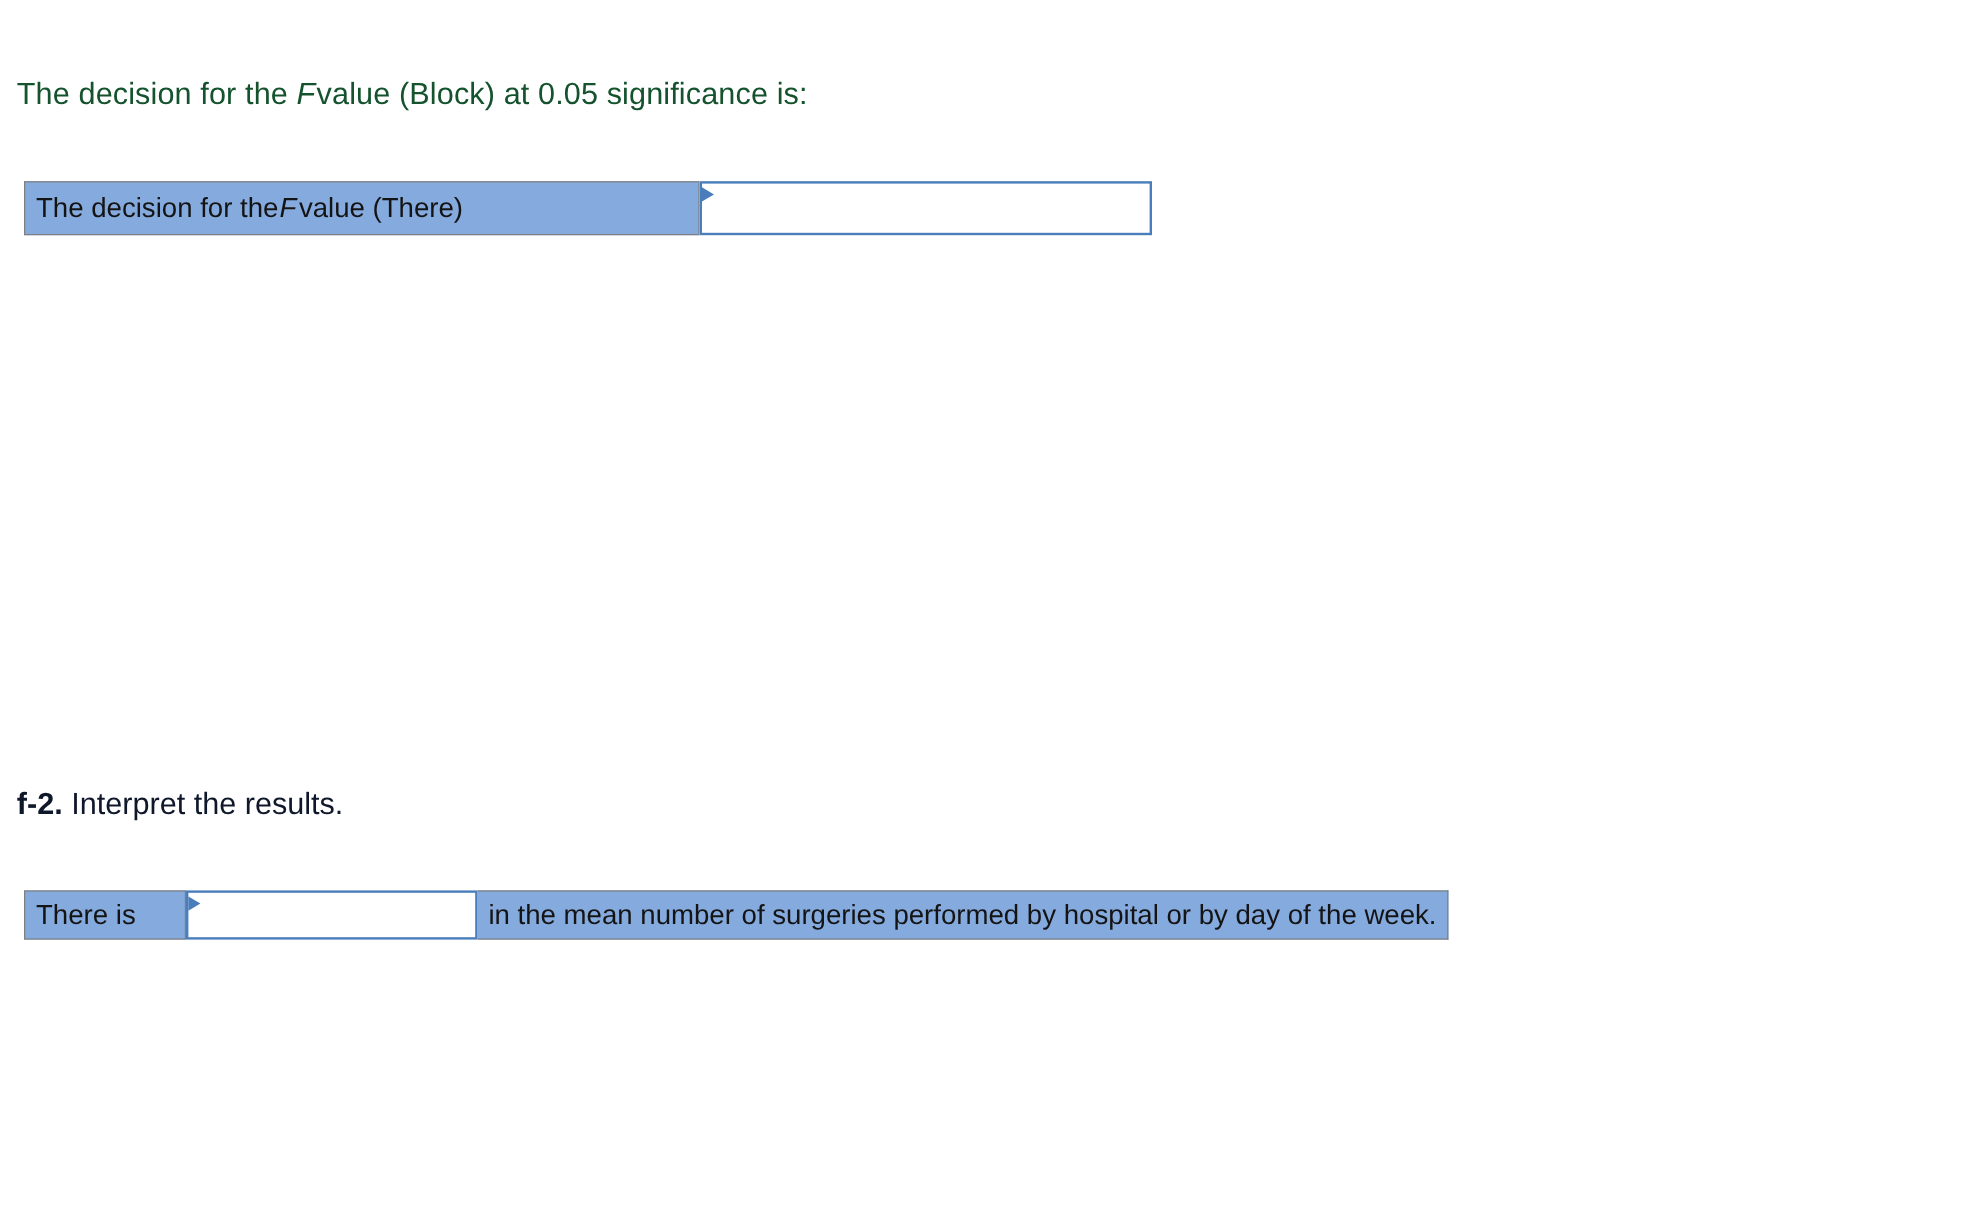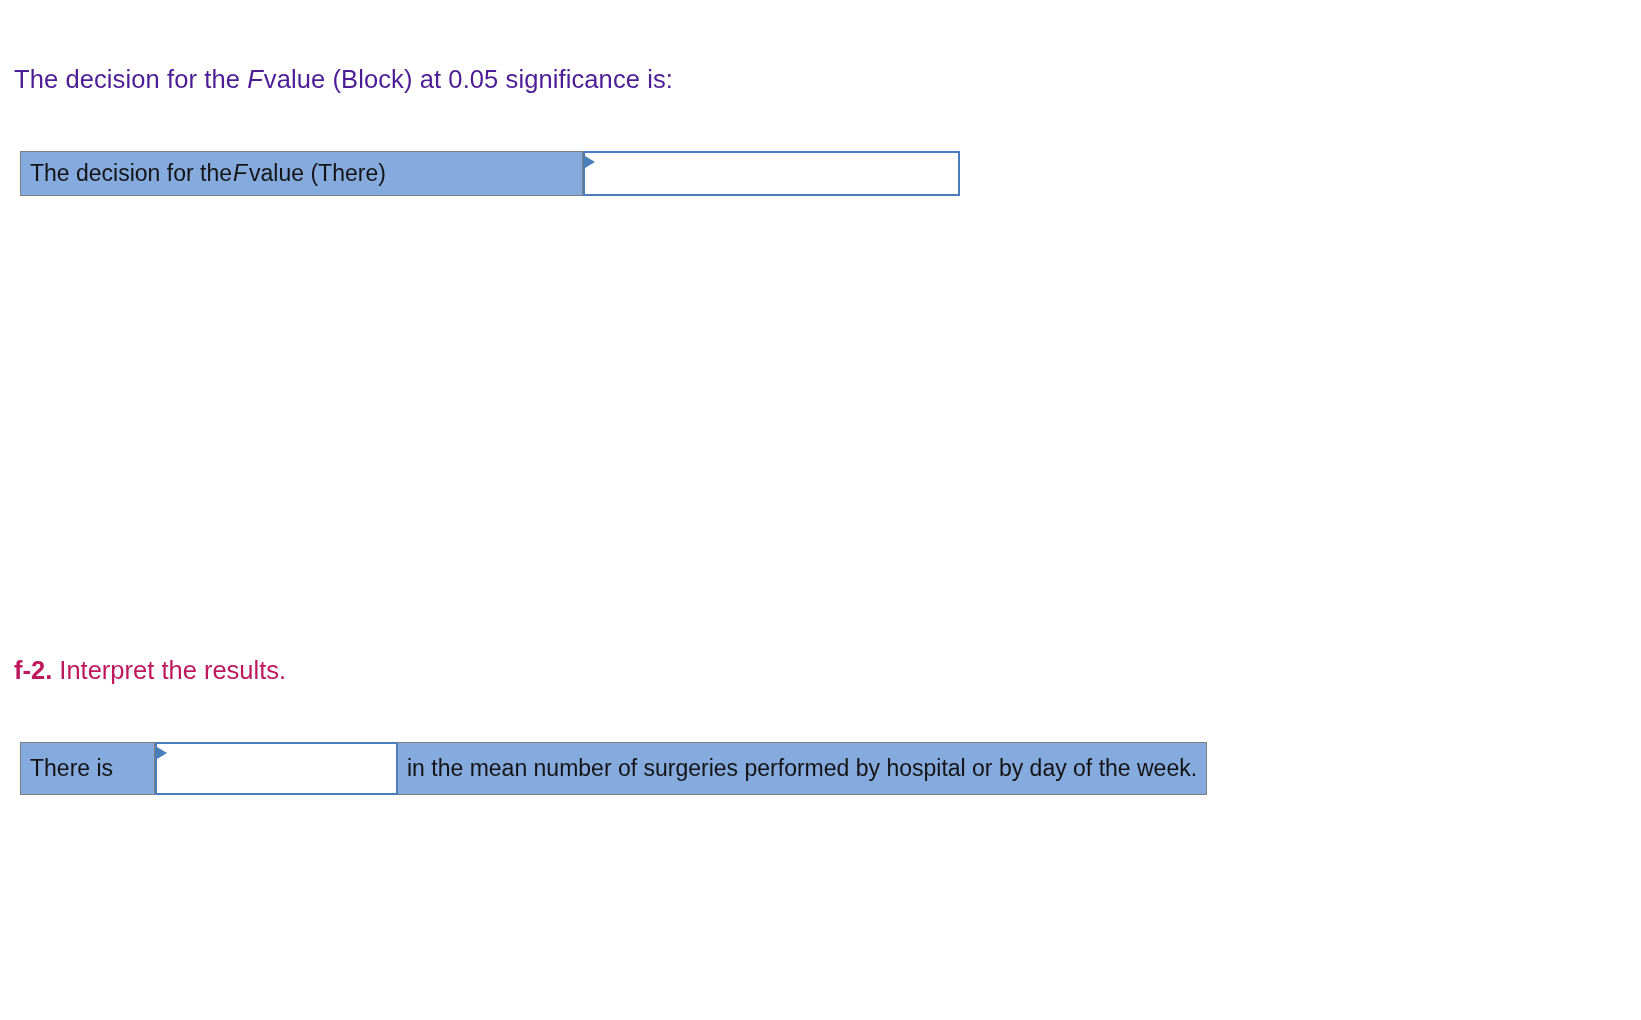--- a/index.html
+++ b/index.html
@@ -19,21 +19,21 @@
   }
 
   
   .question-prompt {
     position: absolute;
     left: 14px;
     top: 62px;
     font-size: 25.5px;
     line-height: 34px;
     letter-spacing: 0.1px;
-    color: #4c1d95;
+    color: #14532d;
     white-space: nowrap;
   }
   .question-prompt .ital {
     font-style: italic;
     padding-right: 1px;
   }
 
   
   .answer-row-1 {
     position: absolute;
@@ -99,33 +99,33 @@
     box-sizing: border-box;
   }
 
   
   .part-heading {
     position: absolute;
     left: 14px;
     top: 653px;
     font-size: 25.5px;
     line-height: 34px;
-    color: #be185d;
+    color: #0f172a;
     white-space: nowrap;
   }
   .part-heading .part-id {
     font-weight: bold;
   }
 
   
   .answer-row-2 {
     position: absolute;
     left: 20px;
     top: 742px;
-    height: 53px;
+    height: 41px;
     display: flex;
     align-items: stretch;
   }
   .label-2a {
     width: 135px;
   }
   .input-2 {
     width: 243px;
   }
   .label-2b {

